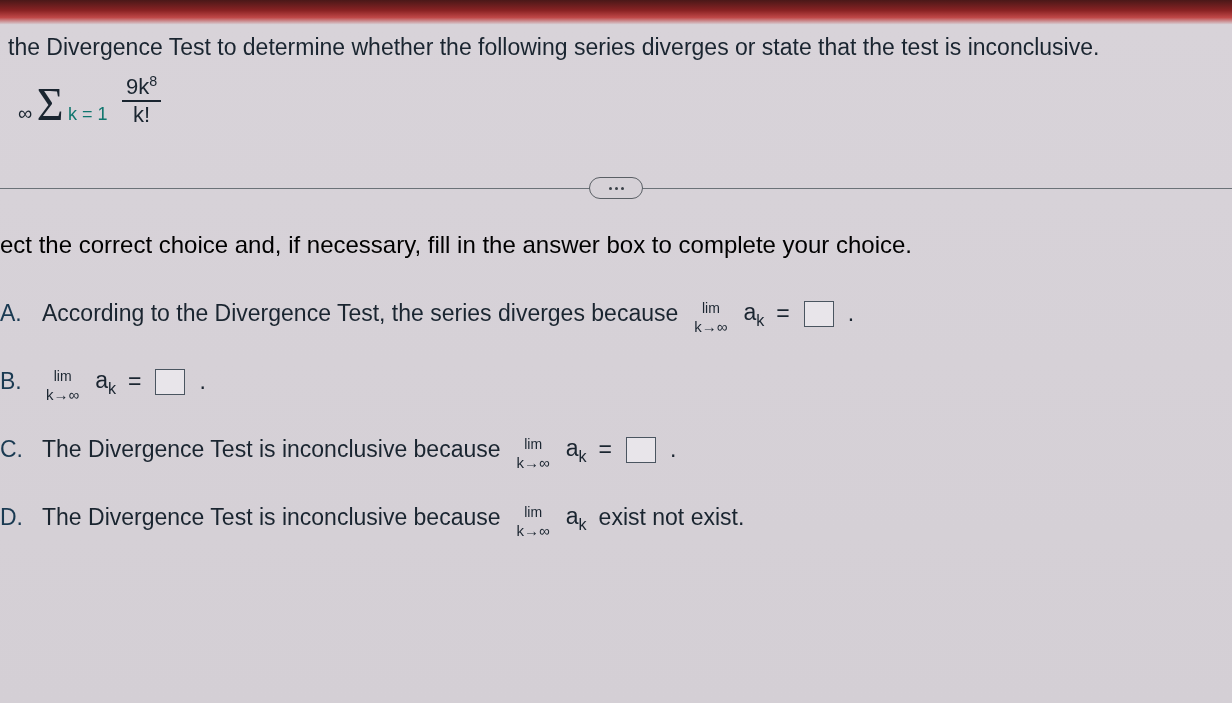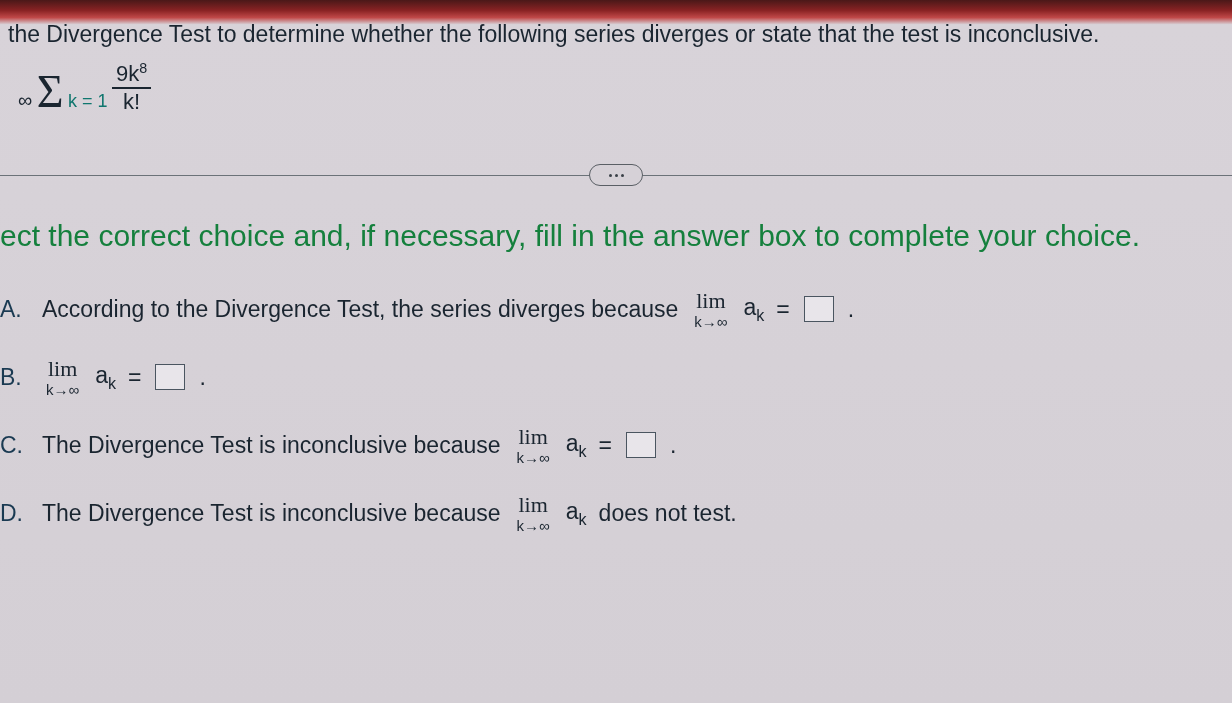--- a/index.html
+++ b/index.html
@@ -6,21 +6,21 @@
     body {
       width: 1232px;
       height: 703px;
       font-family: Arial, Helvetica, sans-serif;
       background: linear-gradient(180deg, #4a1818 0%, #8a2324 1.5%, #c04848 2.5%, #d8d3d9 3.5%, #d4cfd5 100%);
       color: #1a2633;
       overflow: hidden;
       position: relative;
     }
     .content {
-      padding-top: 20px;
+      padding-top: 33px;
     }
     .question-text {
       font-size: 23px;
       color: #1a2530;
       padding: 0 8px 8px 8px;
       line-height: 1.3;
     }
     .formula-block {
       display: inline-block;
       margin-left: 18px;
@@ -48,20 +48,21 @@
       font-size: 18px;
       line-height: 18px;
       color: #0f766e;
     }
     .frac {
       display: inline-block;
       vertical-align: middle;
       text-align: center;
       font-size: 22px;
       color: #1a2530;
+      margin-left: 10px;
       position: relative;
       top: -4px;
     }
     .frac .num { display: block; padding: 0 4px; }
     .frac .den { display: block; border-top: 2px solid #1a2530; padding: 0 4px; }
     sup { font-size: 0.65em; vertical-align: super; }
     sub { font-size: 0.7em; vertical-align: sub; }
     .divider-row {
       position: relative;
       height: 40px;
@@ -89,22 +90,22 @@
       justify-content: center;
       gap: 3px;
     }
     .pill .dot {
       width: 3px;
       height: 3px;
       border-radius: 50%;
       background: #3a4047;
     }
     .instruction {
-      font-size: 30px;
-      color: #15803d;
+      font-size: 24px;
+      color: #000000;
       padding: 20px 8px 18px 0;
       line-height: 1.4;
     }
     .choice {
       display: flex;
       align-items: center;
       gap: 14px;
       padding: 14px 0 14px 0;
       font-size: 23px;
       color: #1a2530;
@@ -113,21 +114,21 @@
       color: #1a3a52;
       min-width: 28px;
     }
     .lim-wrap {
       display: inline-block;
       text-align: center;
       vertical-align: middle;
       margin: 0 4px;
       line-height: 1;
     }
-    .lim-top { font-size: 22px; font-family: Liberation Serif, serif; }
+    .lim-top { font-size: 14px; }
     .lim-sub { font-size: 15px; line-height: 15px; margin-top: 2px; }
     .answer-box {
       display: inline-block;
       width: 30px;
       height: 26px;
       border: 1px solid #4a5560;
       background: #e8e5ea;
       vertical-align: middle;
       margin: 0 2px;
     }
@@ -213,17 +214,17 @@
   
   <div class="choice">
     <span class="choice-letter">D.</span>
     <span class="choice-text">
       <span>The Divergence Test is inconclusive because</span>
       <span class="lim-wrap">
         <span class="lim-top">lim</span>
         <div class="lim-sub">k→∞</div>
       </span>
       <span class="ak"><span>a</span><sub>k</sub></span>
-      <span>does not test.</span>
+      <span>exist not exist.</span>
     </span>
   </div>
 
 </div>
 
 </body></html>

